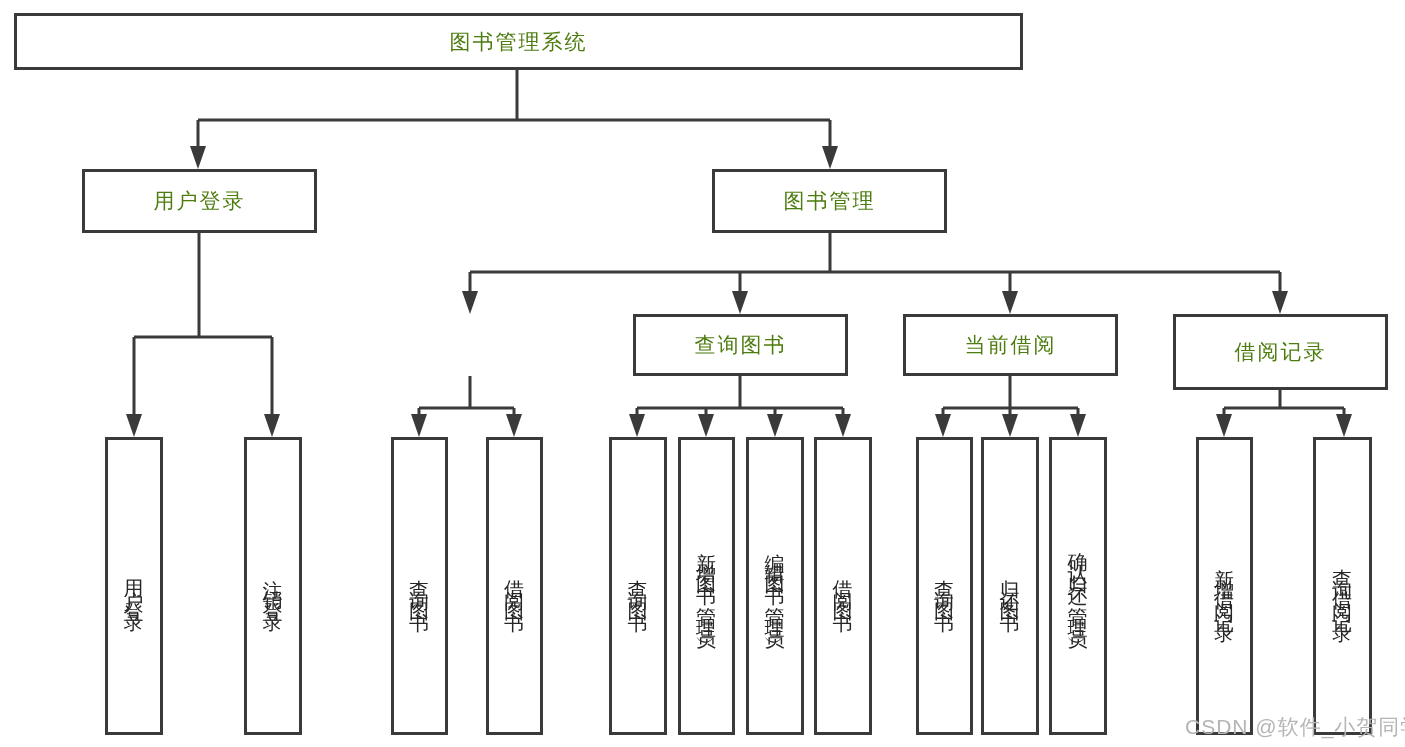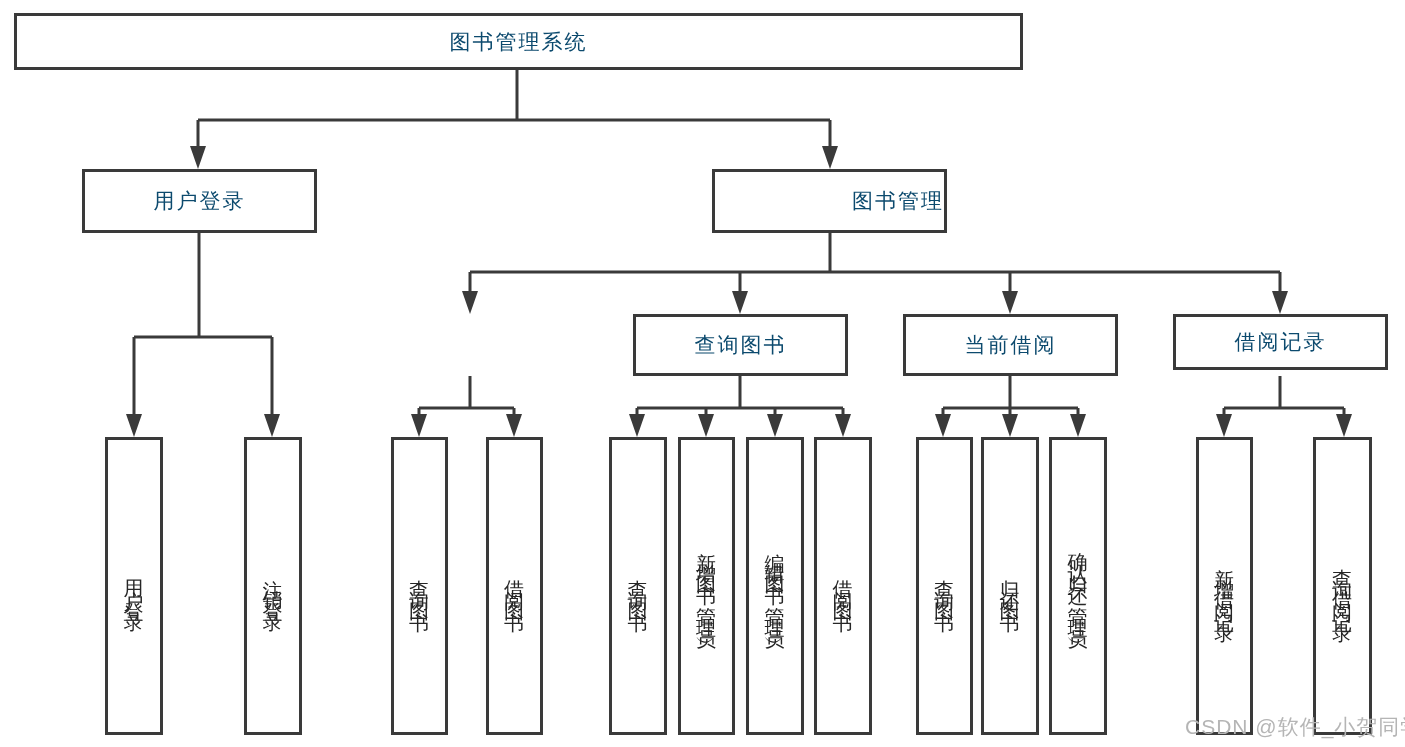--- a/index.html
+++ b/index.html
@@ -5,33 +5,33 @@
   html,body{margin:0;padding:0;background:#ffffff;}
   .canvas{
     position:relative;width:1405px;height:747px;background:#ffffff;overflow:hidden;
     font-family:"Liberation Sans","DejaVu Sans",sans-serif;color:#262626;
   }
   svg.wires{position:absolute;left:0;top:0;z-index:0;}
   .box{
     position:absolute;box-sizing:border-box;border:3px solid #3a3a3a;background:#ffffff;
     display:flex;align-items:center;justify-content:center;z-index:1;
   }
-  .hlabel{font-size:21px;letter-spacing:2px;color:#0c4a6e;white-space:nowrap;}
+  .hlabel{font-size:21px;letter-spacing:2px;color:#4d7c0f;white-space:nowrap;}
   .vlabel{
     writing-mode:vertical-rl;text-orientation:mixed;
     font-size:20px;letter-spacing:11px;line-height:1;color:#262626;white-space:nowrap;
   }
   
   #root-box{left:14px;top:13px;width:1009px;height:57px;}
   #user-login{left:82px;top:169px;width:235px;height:64px;}
-  #book-management{left:712px;top:169px;width:235px;height:64px;justify-content:flex-end;}
+  #book-management{left:712px;top:169px;width:235px;height:64px;}
   #new-book-recommend{left:363px;top:314px;width:215px;height:62px;}
   #book-borrow{left:633px;top:314px;width:215px;height:62px;}
   #current-borrow{left:903px;top:314px;width:215px;height:62px;}
-  #borrow-record{left:1173px;top:314px;width:215px;height:56px;}
+  #borrow-record{left:1173px;top:314px;width:215px;height:76px;}
   
   .leaf{top:437px;height:298px;width:58px;}
   #leaf-ul-0{left:105px;}
   #leaf-ul-1{left:244px;}
   #leaf-nb-0{left:391px;width:57px;}
   #leaf-nb-1{left:486px;width:57px;}
   #leaf-bb-0{left:609px;}
   #leaf-bb-1{left:678px;width:57px;}
   #leaf-bb-2{left:746px;}
   #leaf-bb-3{left:814px;}

